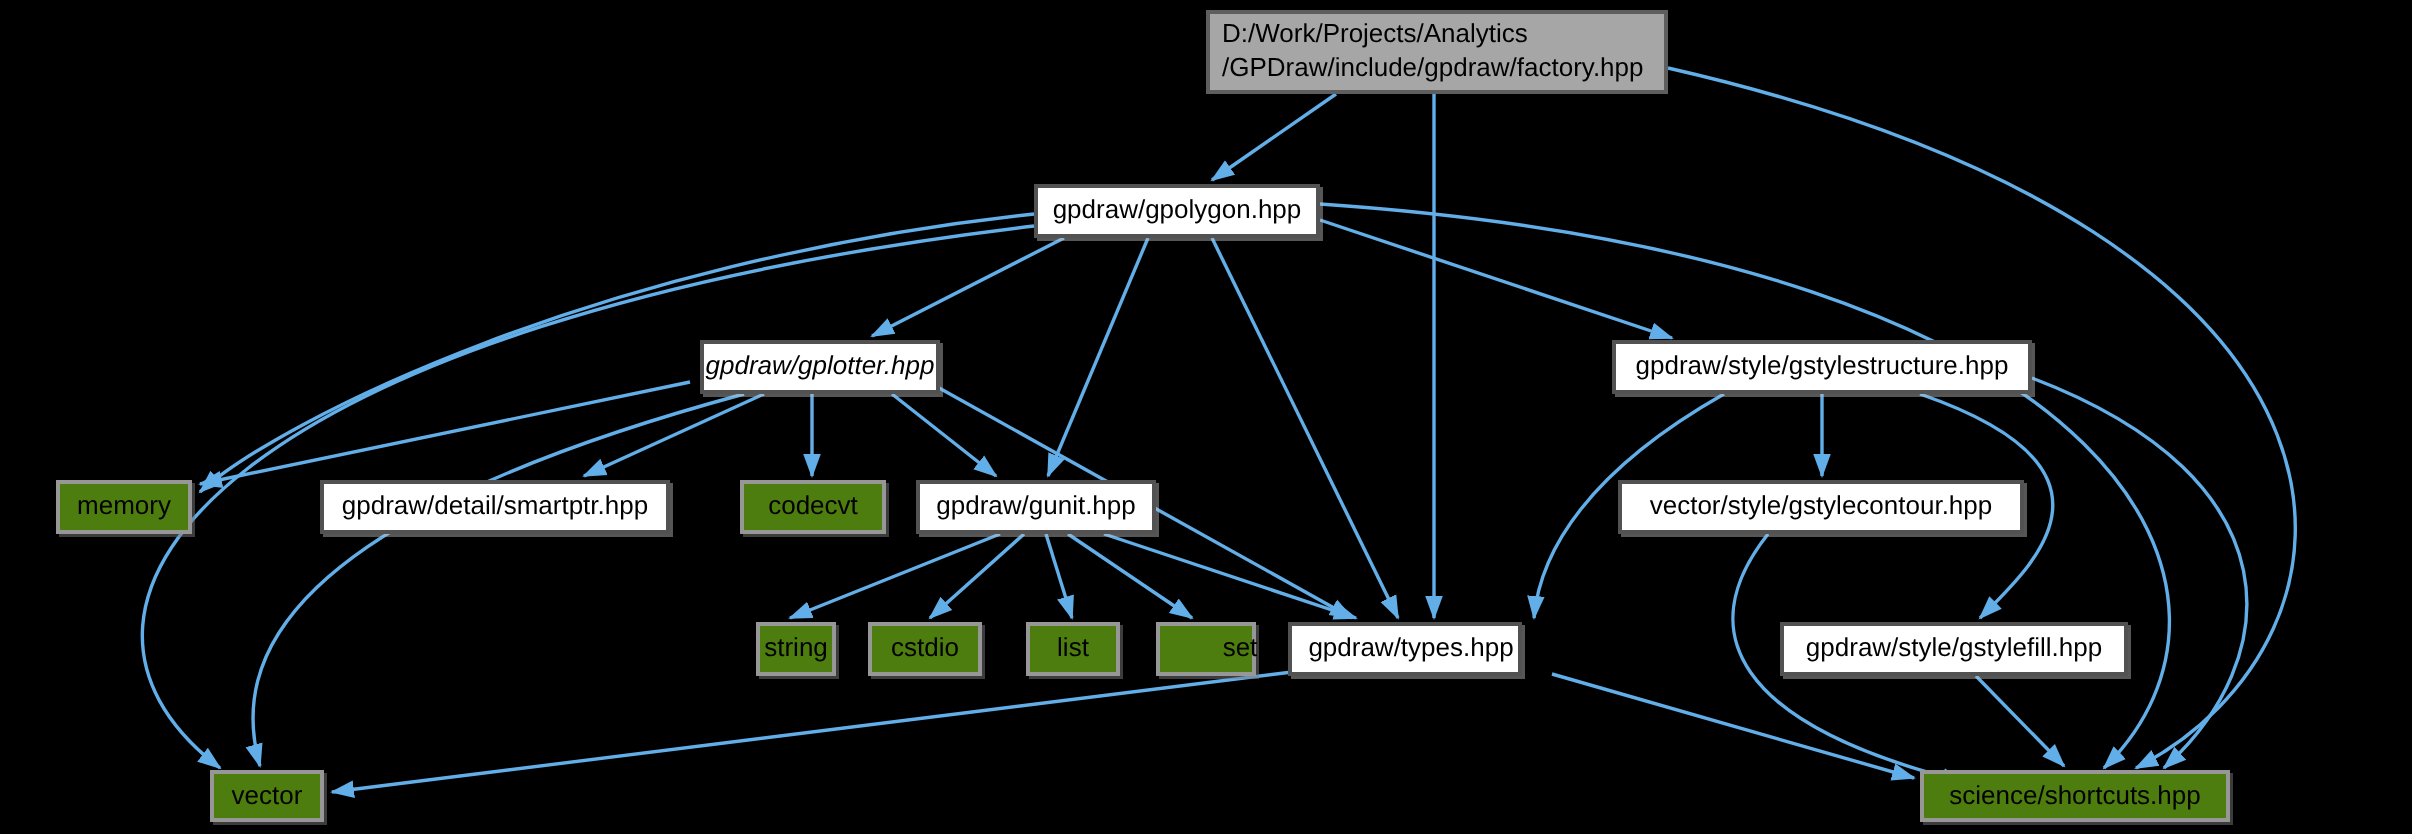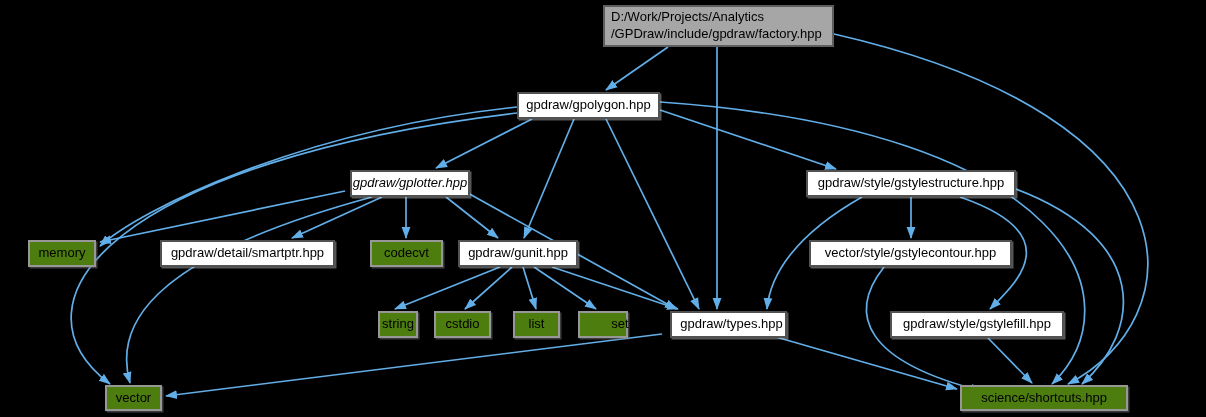--- a/index.html
+++ b/index.html
@@ -90,18 +90,18 @@
       <div class="node project" style="left: 806px; top: 170px; width: 210px; min-height: 27px;">gpdraw/style/gstylestructure.hpp</div>
       <div class="node external" style="left: 28px; top: 240px; width: 68px; min-height: 27px;">memory</div>
       <div class="node project" style="left: 160px; top: 240px; width: 175px; min-height: 27px;">gpdraw/detail/smartptr.hpp</div>
       <div class="node external" style="left: 370px; top: 240px; width: 73px; min-height: 27px;">codecvt</div>
       <div class="node project" style="left: 458px; top: 240px; width: 120px; min-height: 27px;">gpdraw/gunit.hpp</div>
       <div class="node project" style="left: 809px; top: 240px; width: 203px; min-height: 27px;">vector/style/gstylecontour.hpp</div>
       <div class="node external" style="left: 355px; top: 311px; width: 40px; min-height: 27px; margin-left: 23px;">string</div>
       <div class="node external" style="left: 434px; top: 311px; width: 57px; min-height: 27px;">cstdio</div>
       <div class="node external" style="left: 513px; top: 311px; width: 47px; min-height: 27px;">list</div>
       <div class="node external" style="left: 578px; top: 311px; width: 40px; min-height: 27px; padding-left: 40px;">set</div>
-      <div class="node project" style="left: 670px; top: 311px; width: 117px; min-height: 27px; padding-left: 12px;">gpdraw/types.hpp</div>
+      <div class="node project" style="left: 644px; top: 311px; width: 117px; min-height: 27px; padding-left: 12px;">gpdraw/types.hpp</div>
       <div class="node project" style="left: 890px; top: 311px; width: 174px; min-height: 27px;">gpdraw/style/gstylefill.hpp</div>
       <div class="node external" style="left: 105px; top: 385px; width: 57px; min-height: 26px;">vector</div>
-      <div class="node external" style="left: 960px; top: 385px; width: 168px; min-height: 26px;">science/shortcuts.hpp</div>
+      <div class="node external" style="left: 960px; top: 385px; width: 155px; min-height: 26px;">science/shortcuts.hpp</div>
     </div>
 </div>
 
 </body></html>

